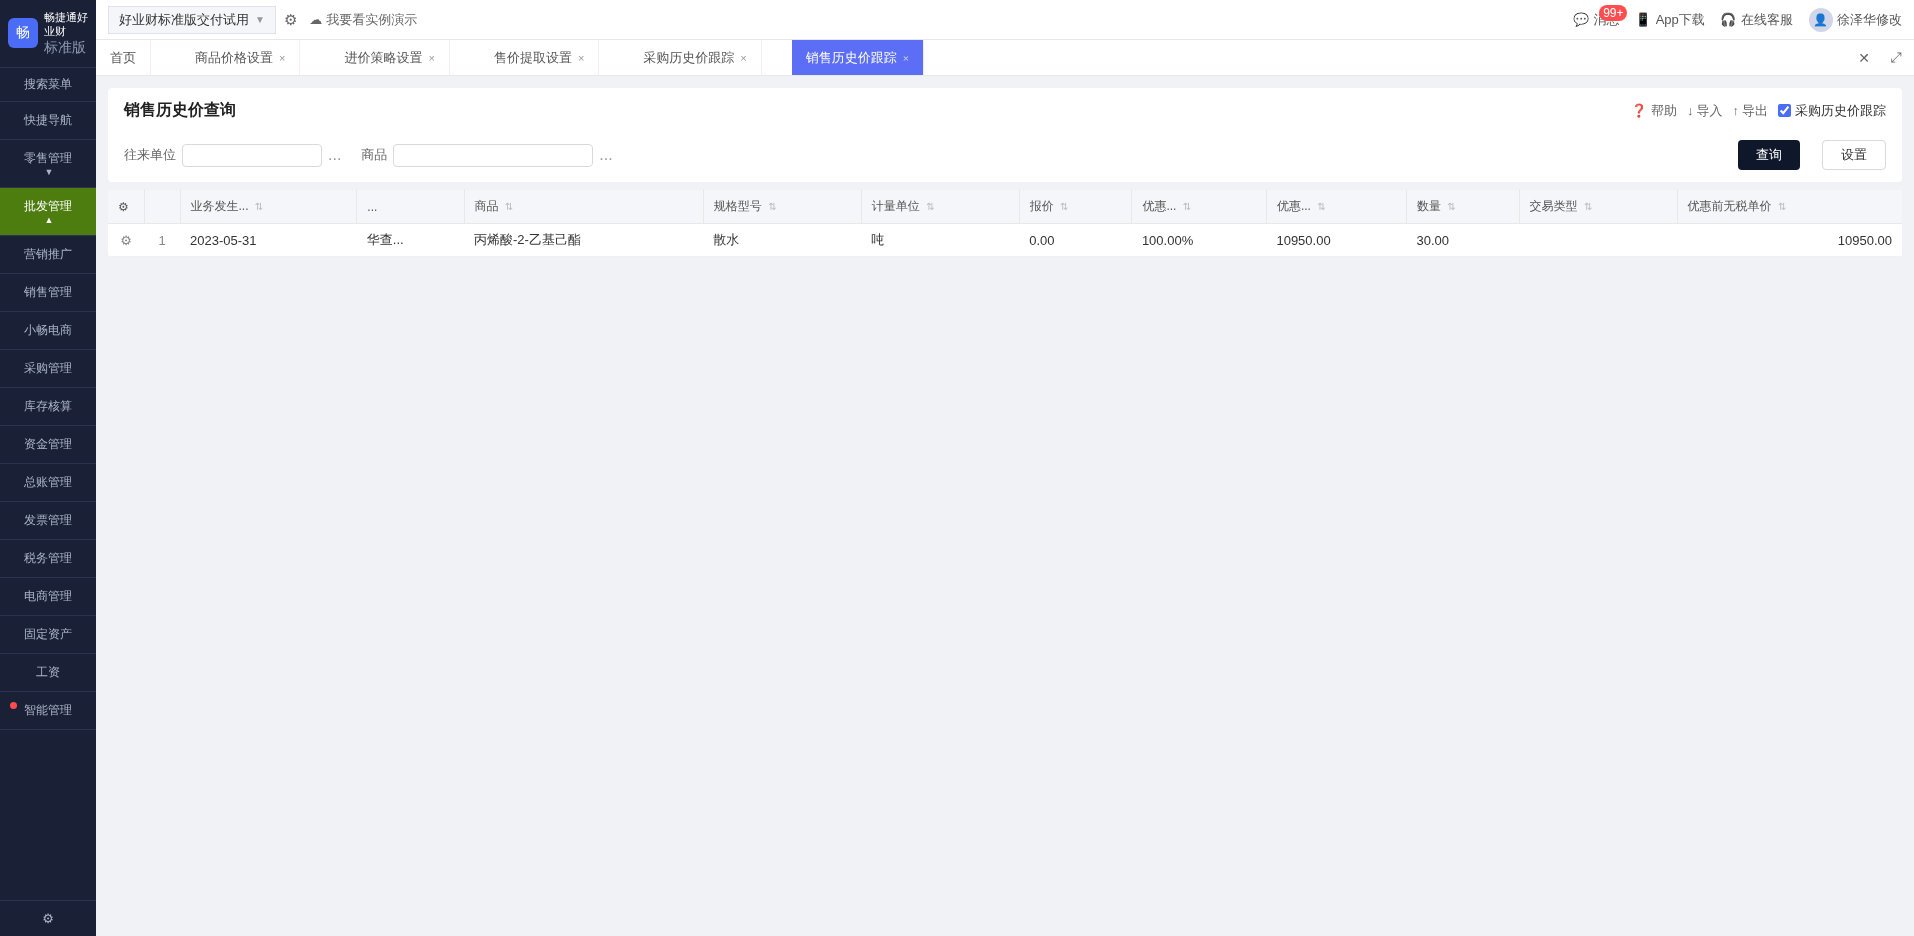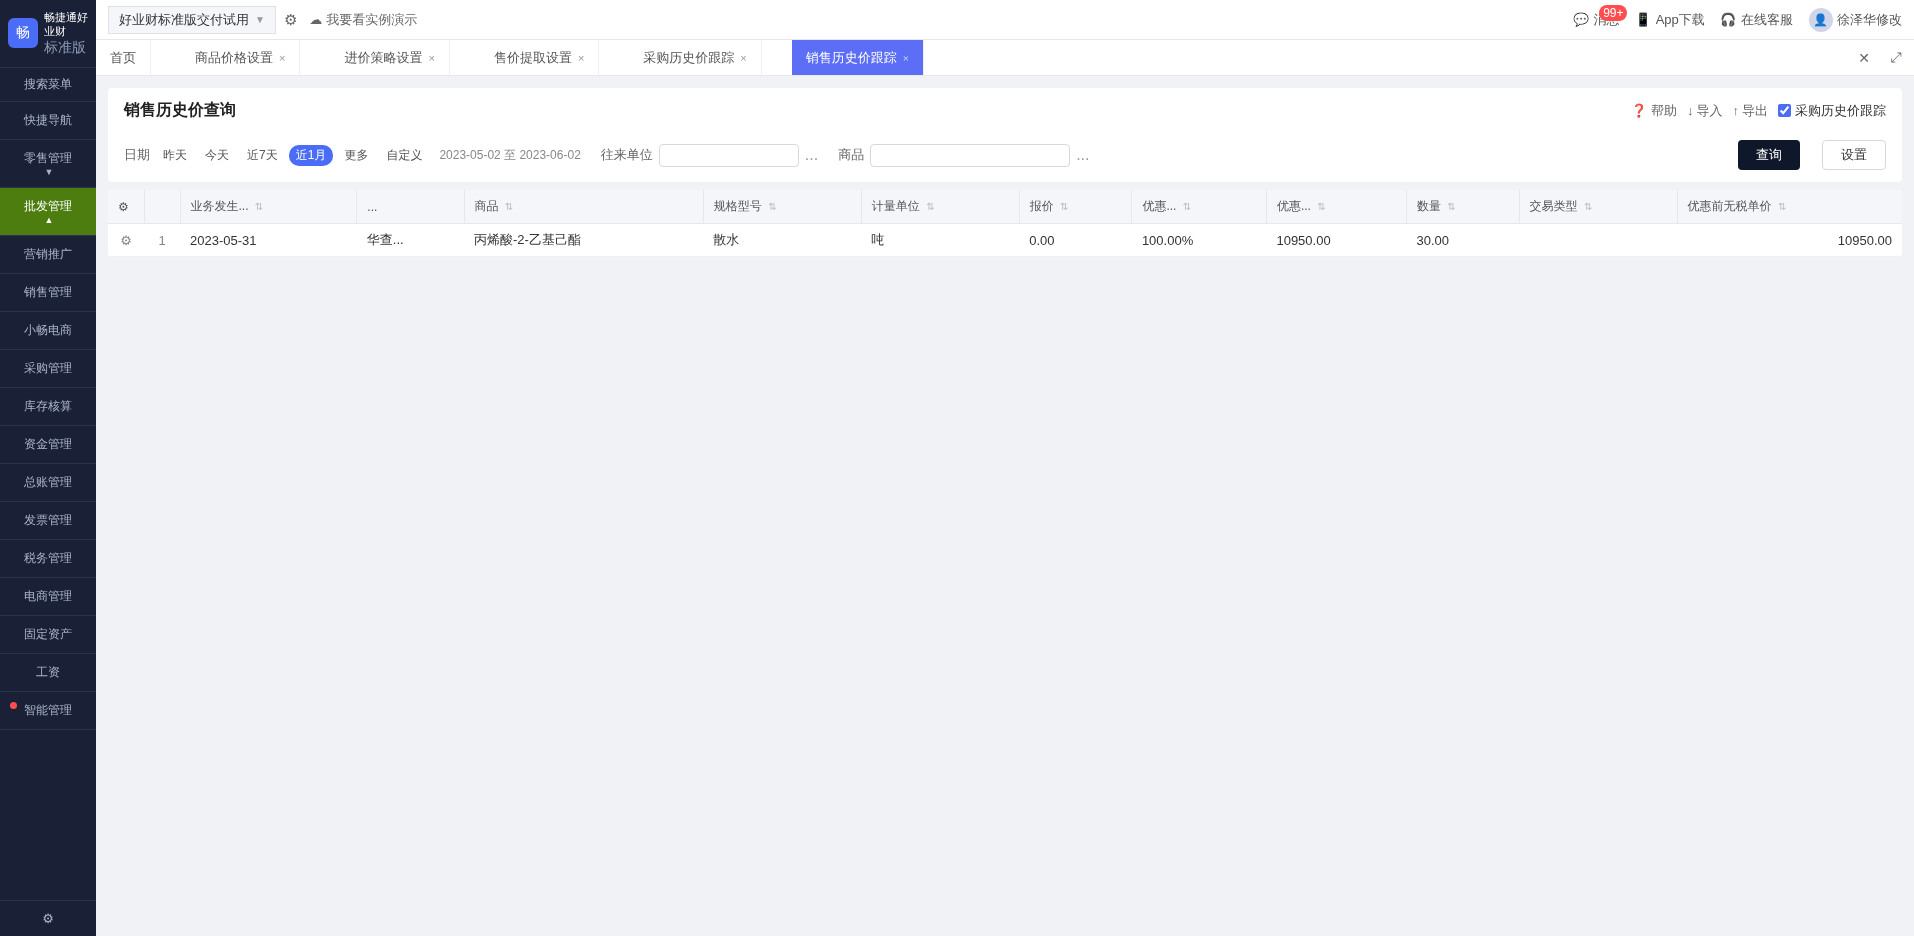--- a/index.html
+++ b/index.html
@@ -555,32 +555,20 @@
           </div>
           <div class="checkbox-row">
             <input type="checkbox" checked="" id="only-last" style="">
             <label for="only-last">采购历史价跟踪</label>
           </div>
         </div>
       </div>
 
       <div class="filter-row">
 
-        <div class="filter-group">
-          <span class="filter-label">日期</span>
-          <div class="date-options">
-            <span class="date-opt">昨天</span>
-            <span class="date-opt">今天</span>
-            <span class="date-opt">近7天</span>
-            <span class="date-opt active">近1月</span>
-            <span class="date-opt">更多</span>
-            <span class="date-opt">自定义</span>
-          </div>
-          <span class="date-range">2023-05-02 至 2023-06-02</span>
-        </div>
 
         <div class="filter-group">
           <span class="filter-label">往来单位</span>
           <input class="filter-input" type="text" style="width: 140px;">
           <span class="filter-dots">...</span>
         </div>
 
         <div class="filter-group">
           <span class="filter-label">商品</span>
           <input class="filter-input" type="text" style="width: 200px;">

